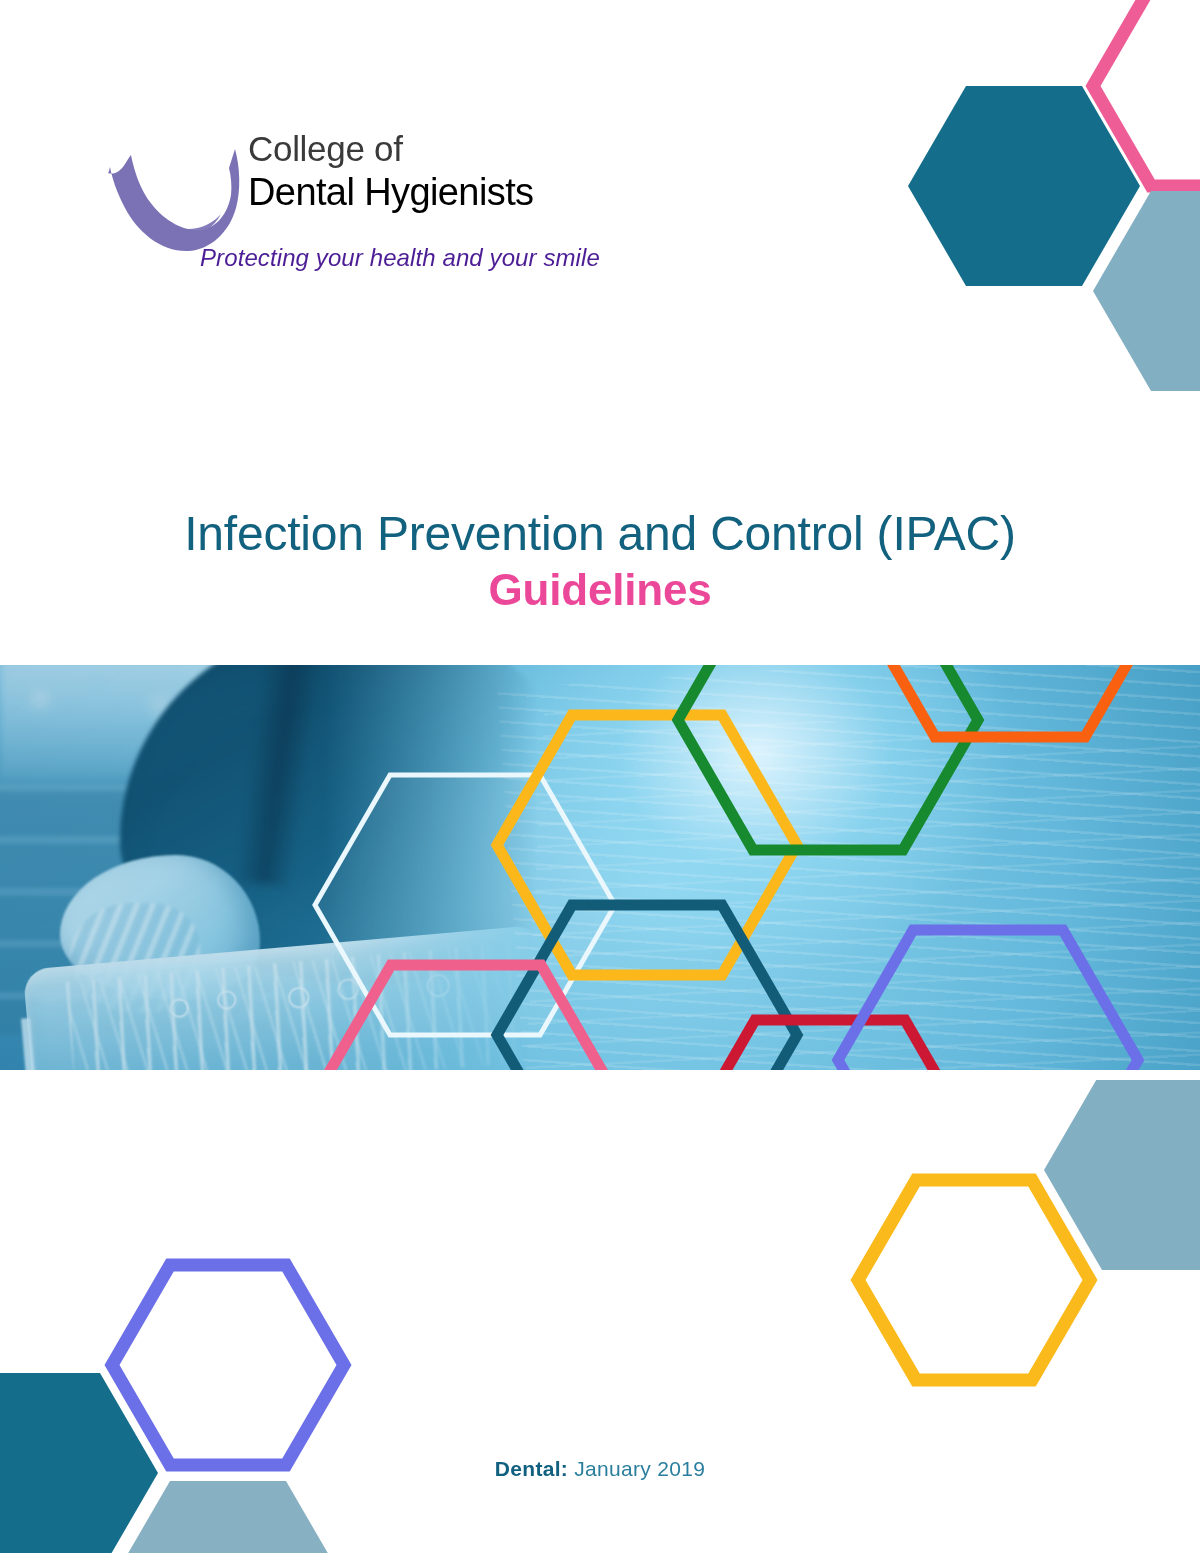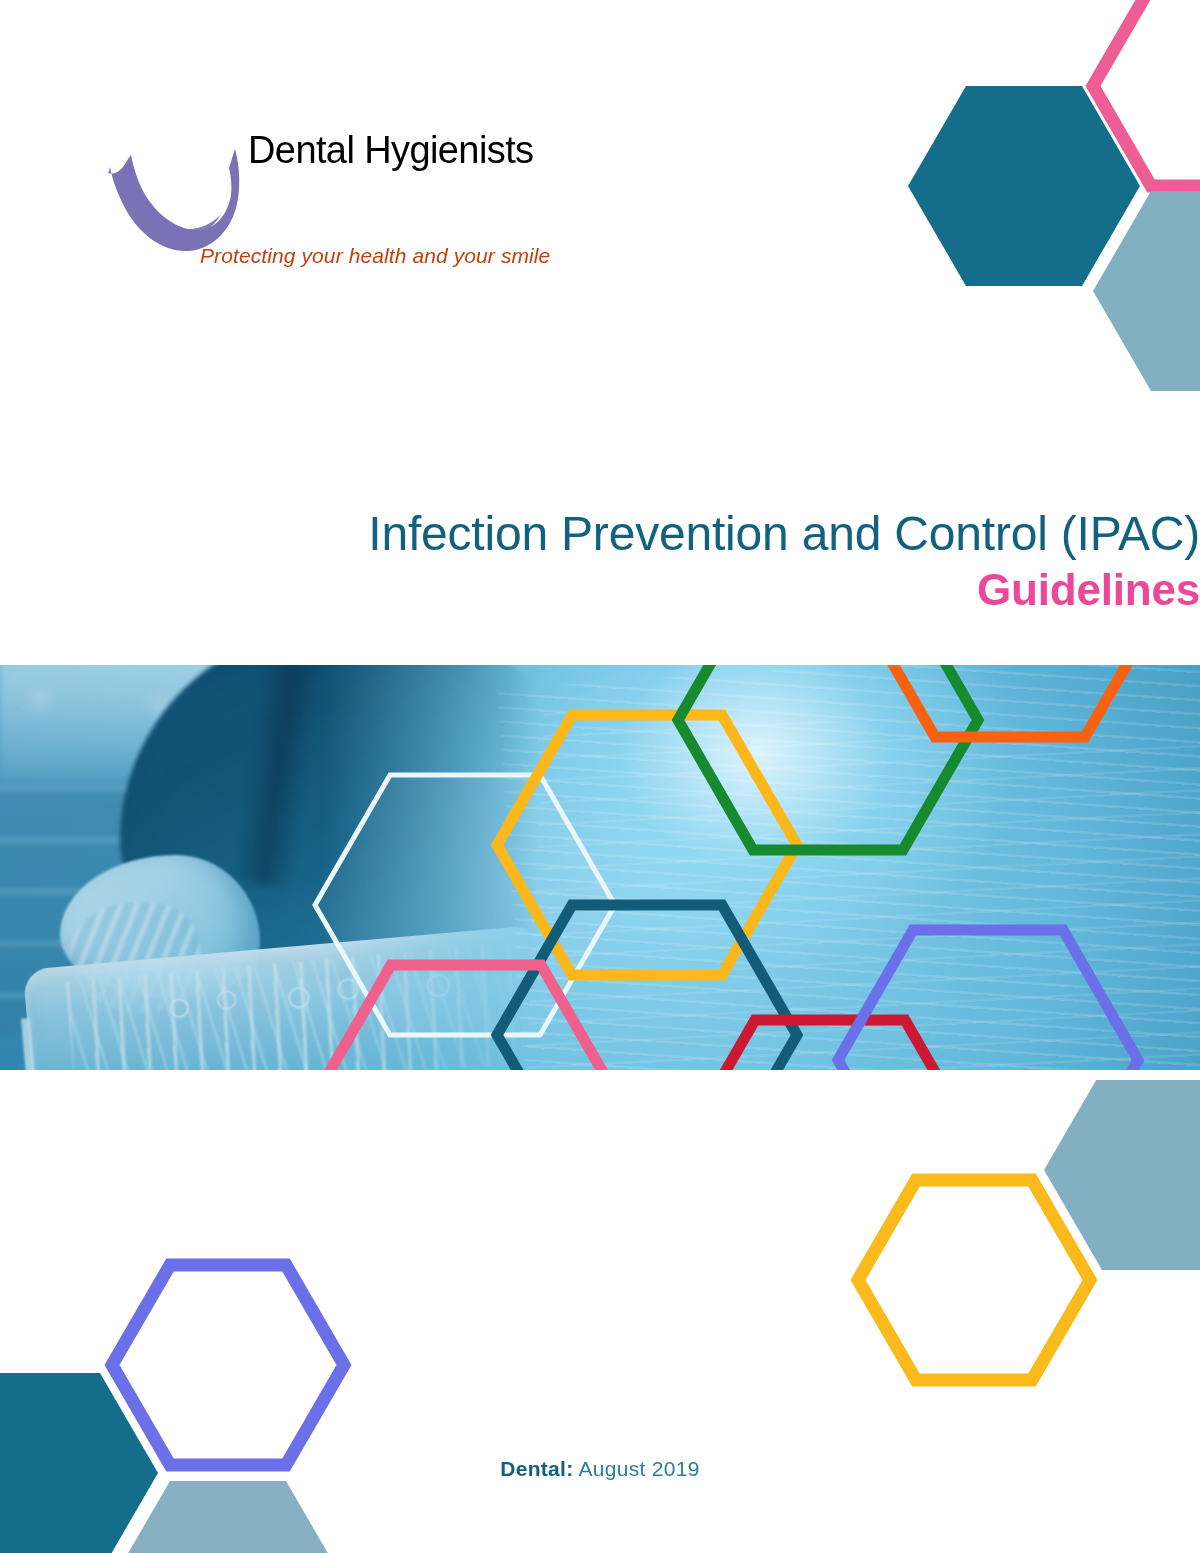--- a/index.html
+++ b/index.html
@@ -59,34 +59,34 @@
     font-size: 35px;
     line-height: 42px;
     color: #3a3a3a;
     font-weight: 400;
     letter-spacing: -0.3px;
   }
   .logo-tagline {
     position: absolute;
     left: 100px;
     top: 116px;
-    font-size: 21px;
+    font-size: 24px;
     font-style: italic;
-    color: #c2410c;
+    color: #4c1d95;
     letter-spacing: 0.1px;
     white-space: nowrap;
   }
 
   
   .title-wrap {
     position: absolute;
     left: 0;
     top: 505px;
     width: 1200px;
-    text-align: right;
+    text-align: center;
   }
   .title-line1 {
     font-size: 48px;
     line-height: 58px;
     color: #11617f;
     font-weight: 400;
     letter-spacing: -0.2px;
   }
   .title-line2 {
     font-size: 44px;
@@ -381,20 +381,21 @@
       <path d="M8 33 C14 35 20 32 25 24 C28 19 30 16 31 15
                C33 25 38 46 50 62 C63 80 84 92 101 90
                C117 88 128 73 131 55 C132 46 131 36 129 28
                L135 9 C140 27 141 50 136 68
                C129 93 110 110 88 111 C62 112 38 93 25 68
                C16 51 12 37 10 27 C9 31 9 32 8 33 Z" fill="#7B72B5"></path>
       <path d="M36 68 C48 86 68 98 87 97 C102 96 114 87 121 74
                C113 83 101 89 88 89 C68 89 49 79 36 68 Z" fill="#7B72B5" opacity="0.92"></path>
     </svg>
     <div class="logo-text">
+      <div class="logo-line1">College of</div>
       <div class="logo-line2">Dental Hygienists</div>
     </div>
     <div class="logo-tagline">Protecting your health and your smile</div>
   </div>
 
   <div class="title-wrap">
     <div class="title-line1">Infection Prevention and Control (IPAC)</div>
     <div class="title-line2">Guidelines</div>
   </div>
 
@@ -443,16 +444,16 @@
     <polygon points="12,200 70,100 186,100 244,200 186,300 70,300" fill="none" stroke="#FBBA1B" stroke-width="13"></polygon>
   </svg>
 
   <svg class="corner-svg" id="hex-bot-left" viewBox="0 0 360 310">
     <polygon points="118,117 176,17 292,17 350,117 292,217 176,217" fill="none" stroke="#6B6FE8" stroke-width="13"></polygon>
     <polygon points="-68,225 -10,125 106,125 164,225 106,325 -10,325" fill="#146E8B"></polygon>
     <polygon points="118,333 176,233 292,233 350,333 292,433 176,433" fill="#87B0C2"></polygon>
   </svg>
 
   <div class="footer">
-    <b>Dental:</b><span> August 2019</span>
+    <b>Dental:</b><span> January 2019</span>
   </div>
 
 </div>
 
 </body></html>

